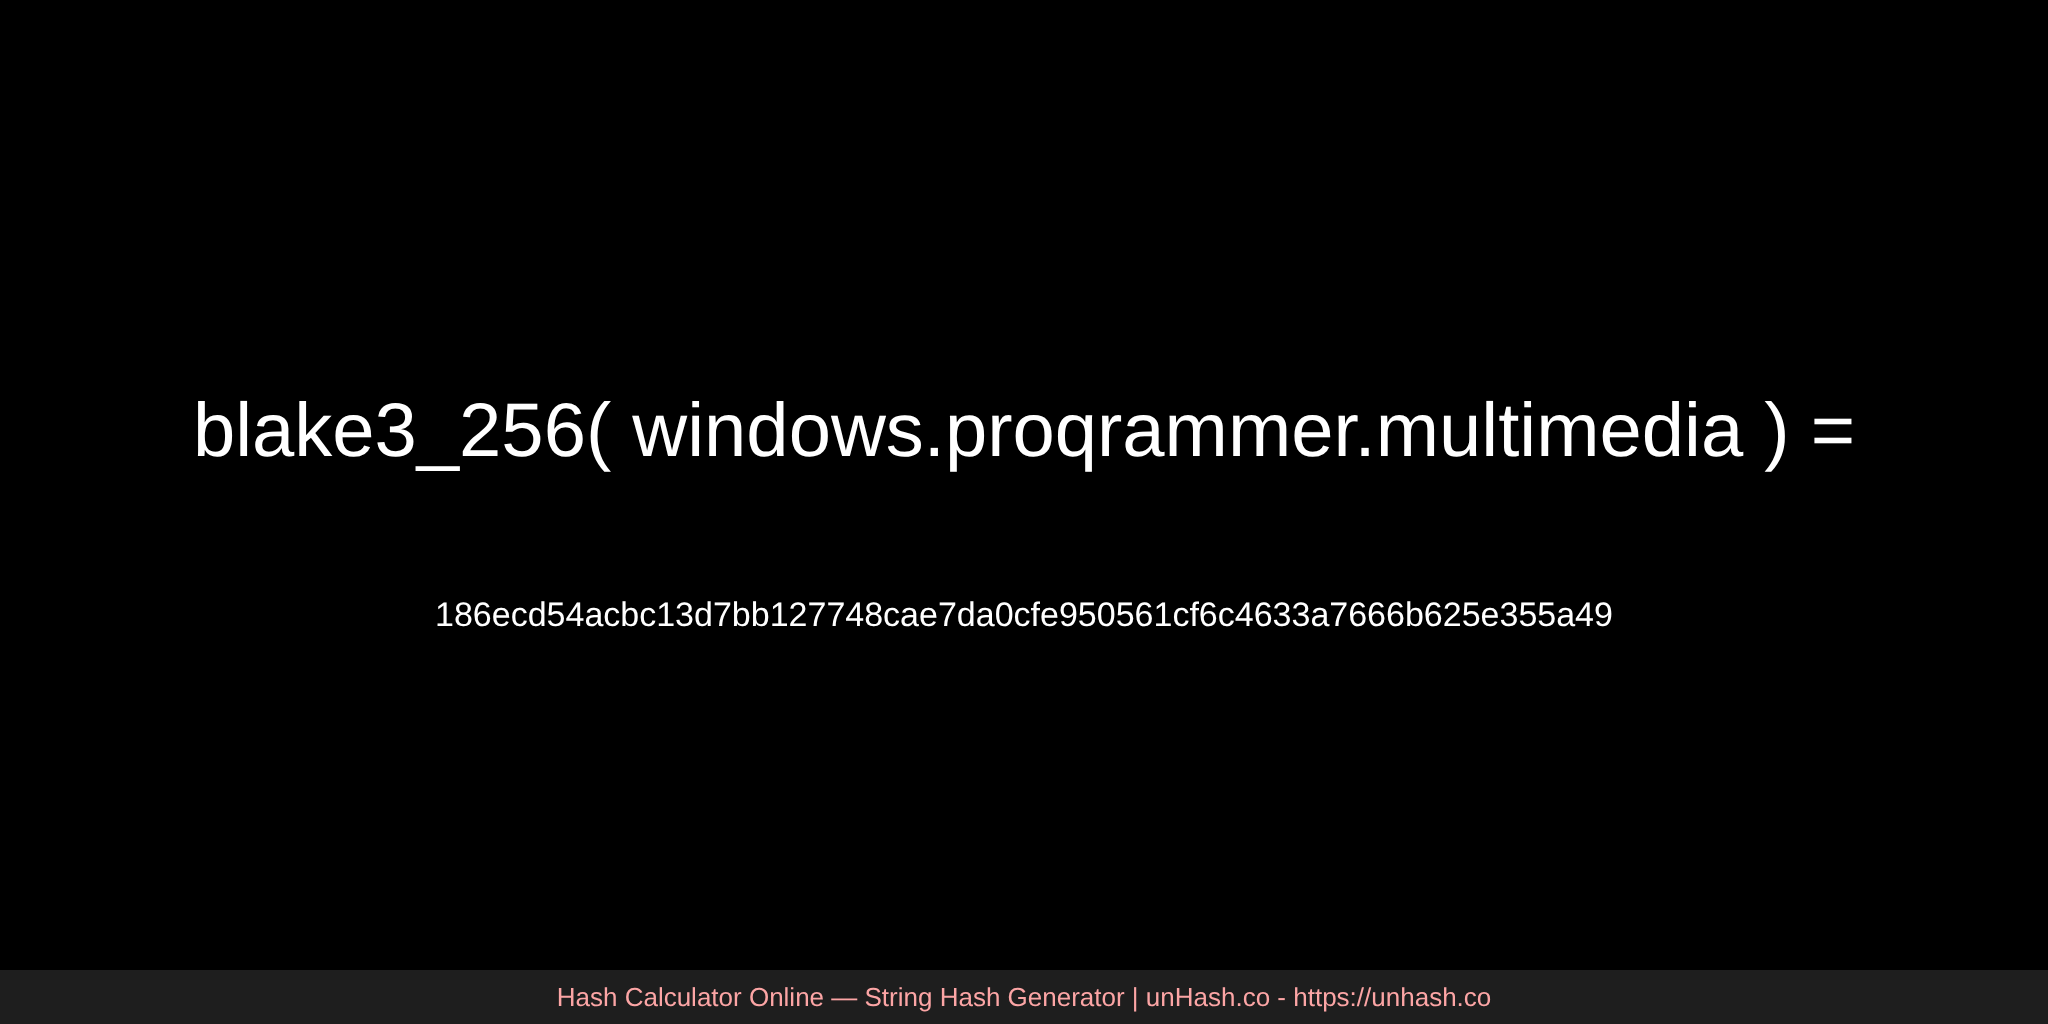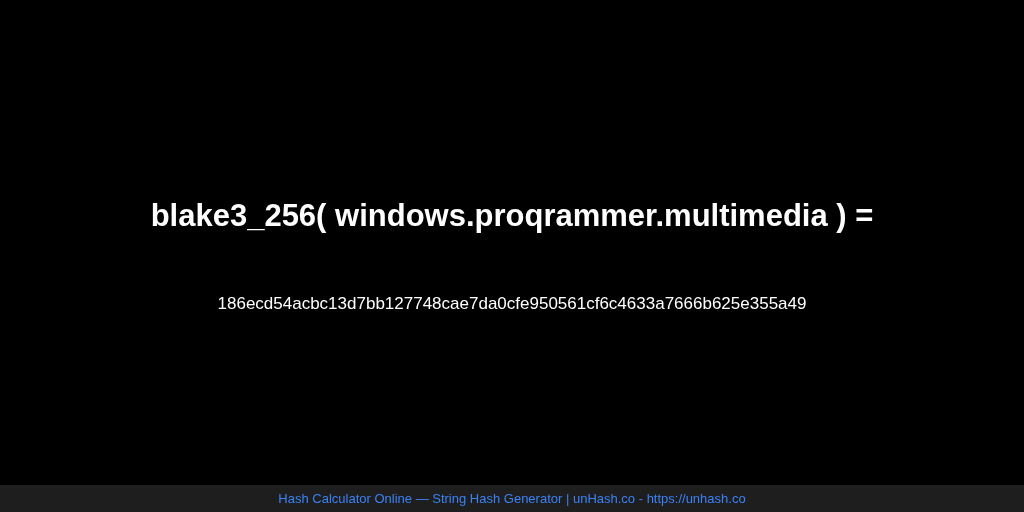--- a/index.html
+++ b/index.html
@@ -23,37 +23,37 @@
       display: flex;
       flex-direction: column;
       align-items: center;
       justify-content: center;
       gap: 60px;
       flex: 1;
       width: 100%;
     }
     .hash-expression {
       color: #ffffff;
-      font-size: 31px;
-      font-weight: bold;
+      font-size: 38px;
+      font-weight: normal;
       text-align: center;
     }
     .hash-result {
       color: #ffffff;
       font-size: 17px;
       font-weight: normal;
       text-align: center;
     }
     .footer {
       position: absolute;
       bottom: 0;
       left: 0;
       right: 0;
       background-color: rgba(200, 200, 200, 0.15);
-      color: #3b82f6;
+      color: #fca5a5;
       font-size: 13px;
       text-align: center;
       padding: 6px 0;
     }
   </style>
 </head>
 <body>
 
 <div class="content">
   <div class="hash-expression">blake3_256( windows.proqrammer.multimedia ) =</div>

